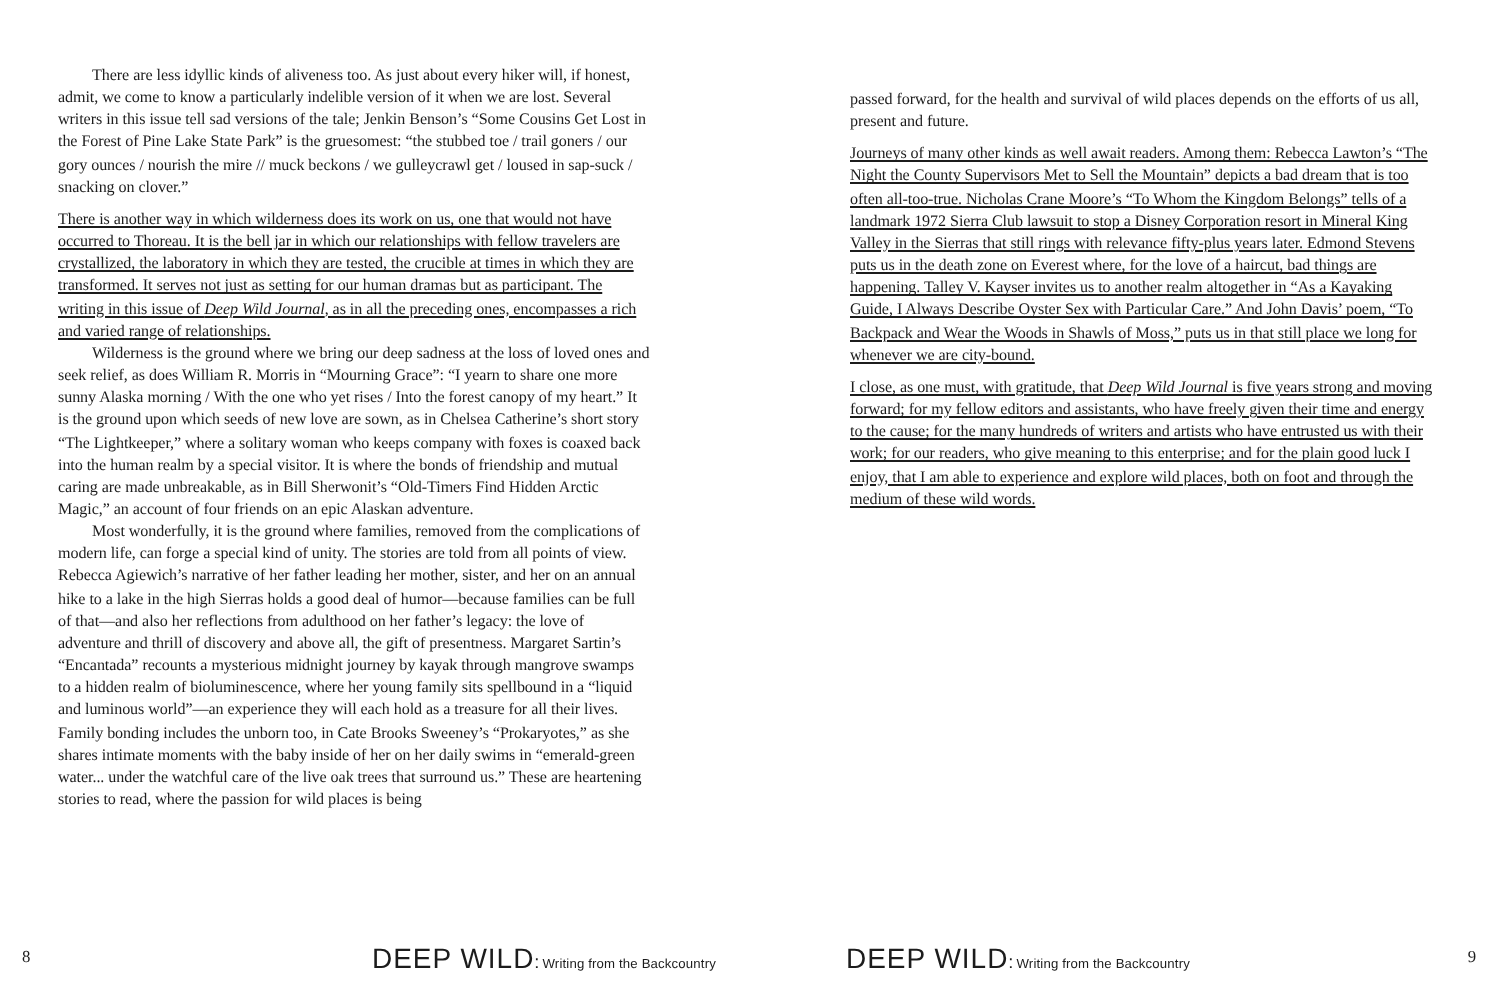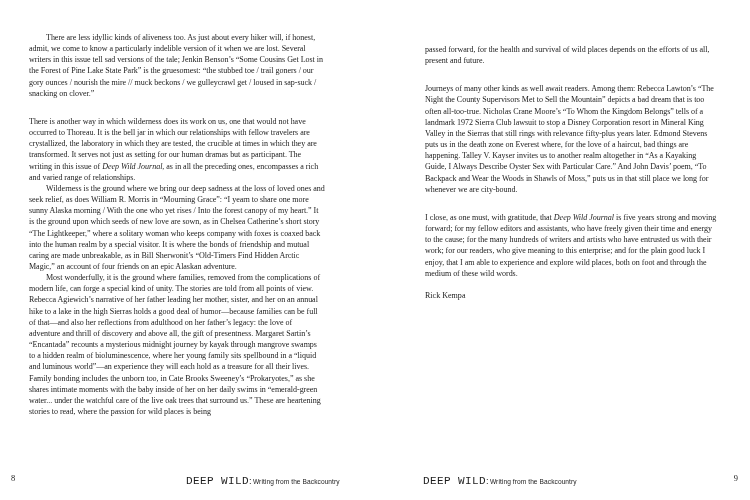--- a/index.html
+++ b/index.html
@@ -46,21 +46,22 @@
     text-align: left;
     text-indent: 0;
     -webkit-font-smoothing: antialiased;
     letter-spacing: -0.005em;
     word-spacing: 0.004em;
   }
   p.indent {
     text-indent: 17px;
   }
   p.gap {
-    margin-top: 17px;
+    margin-top: 5px;
+    text-decoration: underline;
   }
   i, .ital {
     font-style: italic;
   }
   
   .footer {
     position: absolute;
     bottom: 14px;
     left: 0;
     width: 375px;
@@ -79,22 +80,22 @@
   .runhead {
     position: absolute;
     top: 0;
     line-height: 14px;
     white-space: nowrap;
   }
   .page-left .runhead { left: 186px; }
   .page-right .runhead { left: 48px; }
 
   .runhead .rh-main {
-    font-family: Liberation Mono, monospace;
-    font-size: 11px;
+    font-family: Liberation Sans, sans-serif;
+    font-size: 14px;
     font-weight: 400;
     letter-spacing: 0.035em;
     color: #1c1c1c;
   }
   .runhead .rh-colon {
     font-family: "Liberation Sans", sans-serif;
     font-size: 9.2px;
     font-weight: 400;
     color: #1c1c1c;
   }
@@ -132,21 +133,20 @@
         <span class="rh-main">DEEP WILD</span><span class="rh-colon">:</span><span class="rh-sub">Writing from the Backcountry</span>
       </span>
     </div>
   </div>
 
   <div class="page page-right">
     <div class="body-col" id="right-col">
         <p class="para"><span>passed forward, for the health and survival of wild places depends on the efforts of us all, present and future.</span></p>
         <p class="para gap"><span>Journeys of many other kinds as well await readers. Among them: Rebecca Lawton’s “The Night the County Supervisors Met to Sell the Mountain” depicts a bad dream that is too often all-too-true. Nicholas Crane Moore’s “To Whom the Kingdom Belongs” tells of a landmark 1972 Sierra Club lawsuit to stop a Disney Corporation resort in Mineral King Valley in the Sierras that still rings with relevance fifty-plus years later. Edmond Stevens puts us in the death zone on Everest where, for the love of a haircut, bad things are happening. Talley V. Kayser invites us to another realm altogether in “As a Kayaking Guide, I Always Describe Oyster Sex with Particular Care.” And John Davis’ poem, “To Backpack and Wear the Woods in Shawls of Moss,” puts us in that still place we long for whenever we are city-bound.</span></p>
         <p class="para gap"><span>I close, as one must, with gratitude, that </span><span class="ital">Deep Wild Journal</span><span> is five years strong and moving forward; for my fellow editors and assistants, who have freely given their time and energy to the cause; for the many hundreds of writers and artists who have entrusted us with their work; for our readers, who give meaning to this enterprise; and for the plain good luck I enjoy, that I am able to experience and explore wild places, both on foot and through the medium of these wild words.</span></p>
-        <p class="signature">Rick Kempa</p>
       </div>
 
     <div class="footer">
       <span class="runhead">
         <span class="rh-main">DEEP WILD</span><span class="rh-colon">:</span><span class="rh-sub">Writing from the Backcountry</span>
       </span>
       <span class="folio">9</span>
     </div>
   </div>
 

